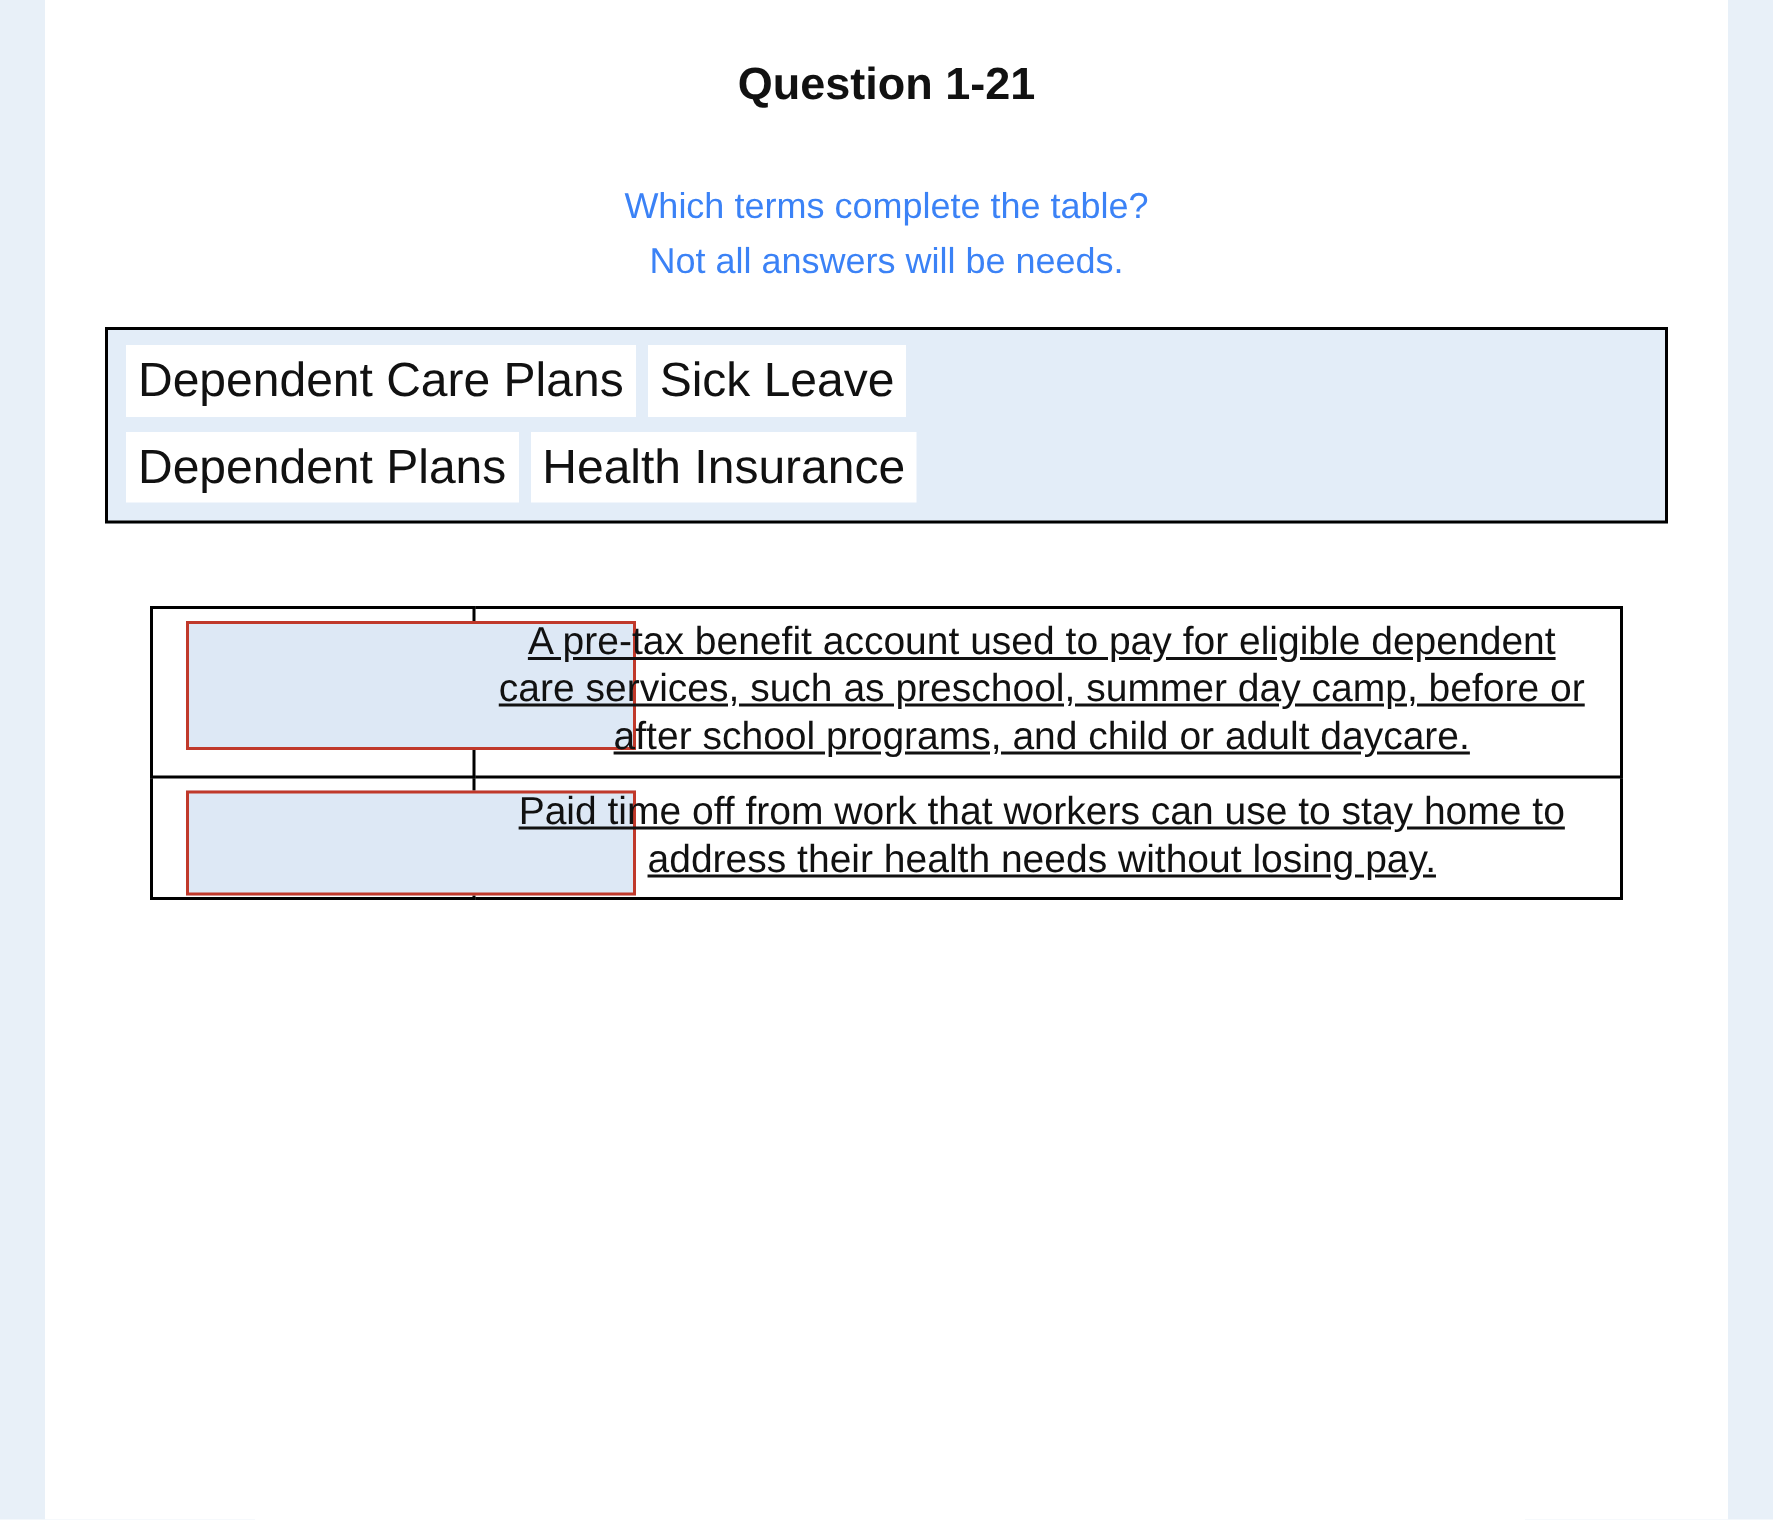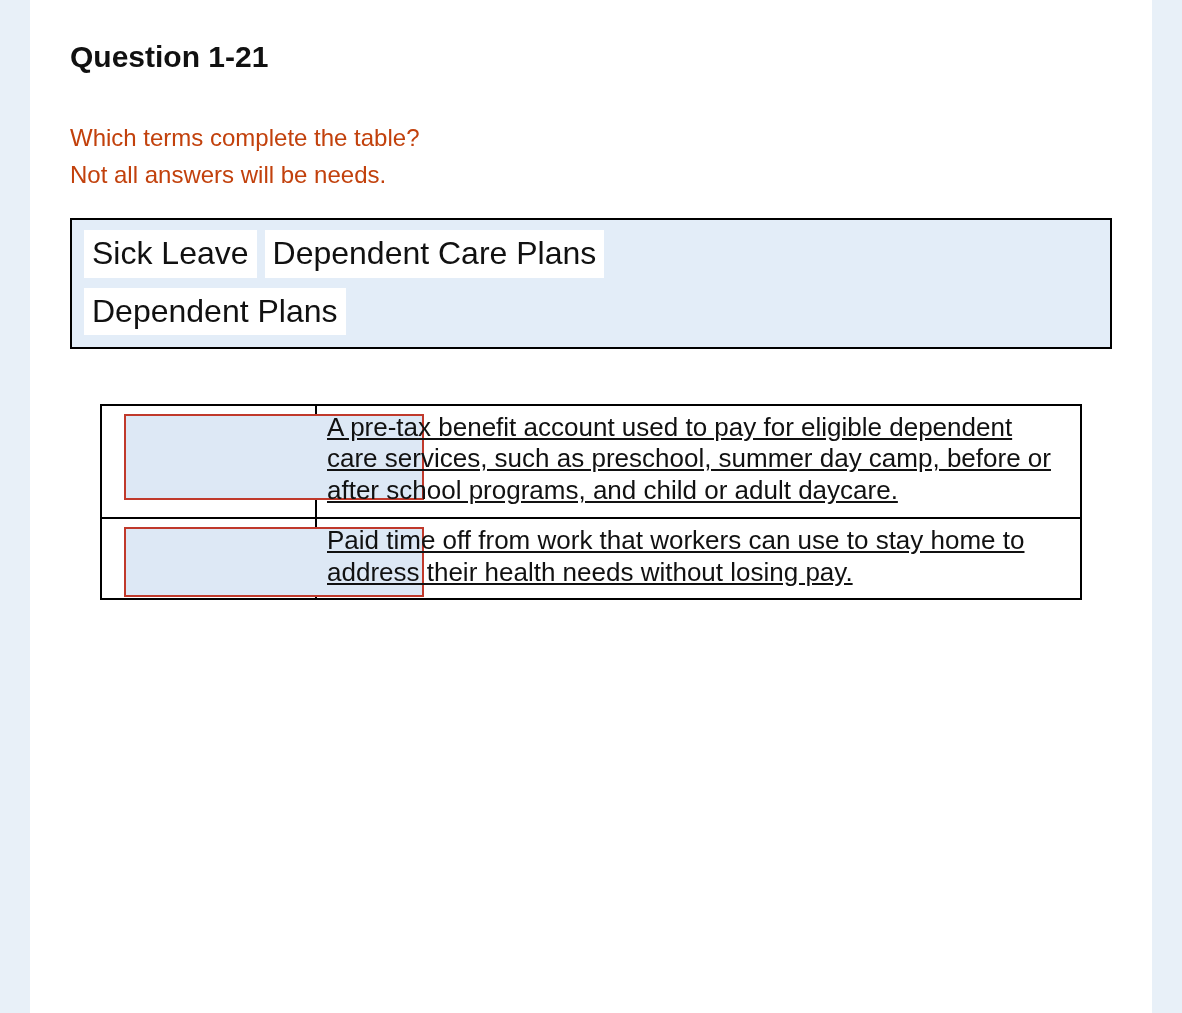--- a/index.html
+++ b/index.html
@@ -1,18 +1,19 @@
 <!DOCTYPE html>
 <html><head>
 <meta charset="utf-8">
 <style>
   * {
     box-sizing: border-box;
     margin: 0;
     padding: 0;
+    text-align: center;
   }
   body {
     background: #e8f0f8;
     font-family: Arial, Helvetica, sans-serif;
     width: 1182px;
     height: 1013px;
     padding: 0;
   }
   .question-card {
     background: #ffffff;
@@ -21,21 +22,21 @@
     min-height: 1013px;
   }
   .question-title {
     font-size: 30px;
     font-weight: bold;
     color: #111;
     margin-bottom: 45px;
   }
   .instructions {
     font-size: 24px;
-    color: #c2410c;
+    color: #3b82f6;
     line-height: 1.55;
     margin-bottom: 25px;
   }
   .instructions p {
     margin: 0;
   }
   .answer-bank {
     border: 2px solid #000;
     background: #e3edf8;
     padding: 10px 12px 12px 12px;
@@ -112,25 +113,26 @@
 
   <h1 class="question-title">Question 1-21</h1>
 
   <div class="instructions">
     <p>Which terms complete the table?</p>
     <p>Not all answers will be needs.</p>
   </div>
 
   <div class="answer-bank">
     <div class="row">
+      <span class="answer-chip">Dependent Care Plans</span>
       <span class="answer-chip">Sick Leave</span>
-      <span class="answer-chip">Dependent Care Plans</span>
     </div>
     <div class="row">
       <span class="answer-chip">Dependent Plans</span>
+      <span class="answer-chip">Health Insurance</span>
     </div>
   </div>
 
   <div class="answer-table-wrap">
     <table class="answer-table">
       <tbody>
           <tr class="row1">
         <td class="drop-cell">
           <div class="drop-target"></div>
         </td>

